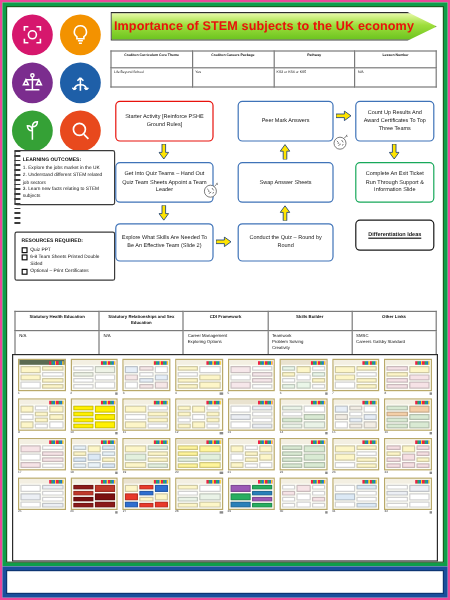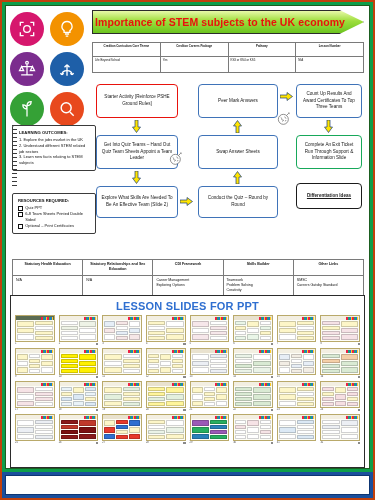--- a/index.html
+++ b/index.html
@@ -3,21 +3,21 @@
 <meta charset="utf-8">
 <style>
   html,body{margin:0;padding:0;}
   body{
     width:375px;height:500px;overflow:hidden;
     font-family:"Liberation Sans", sans-serif;
     background:#ffffff;
   }
   .page{
     position:relative;width:375px;height:500px;box-sizing:border-box;
-    background:#c2410c;
+    background:#ec4899;
   }
   
   .border-green{
     position:absolute;left:2px;top:2px;right:2px;bottom:28px;
     border:3px solid #0e9e4a;box-sizing:border-box;background:#ffffff;
   }
   .border-green-inner{
     position:absolute;left:5px;top:5px;right:5px;bottom:31px;
     border:1px solid #1b5e20;box-sizing:border-box;
   }
@@ -353,21 +353,20 @@
         <td style="white-space:pre-line">Teamwork
 Problem Solving
 Creativity</td>
         <td style="white-space:pre-line">SMSC
 Careers Gatsby Standard</td>
       </tr>
     </tbody>
   </table>
 
   <div class="slides-panel">
-    <div class="slides-title">LESSON SLIDES FOR PPT</div>
     <div class="slides-grid" id="slides-grid">
         <div class="slide-cell">
           <div class="thumb">
             <div class="tbar" style="background: rgb(91, 107, 82);"></div>
             <div class="tstripe"></div>
             <div class="tbody">
               <div class="tcol">
                 <div class="trow" style="background: rgb(253, 246, 200); border: 0.3px solid rgba(0, 0, 0, 0.18);"></div>
                 <div class="trow" style="background: rgb(253, 246, 200); border: 0.3px solid rgba(0, 0, 0, 0.18);"></div>
                 <div class="trow" style="background: rgb(255, 255, 255); border: 0.3px solid rgba(0, 0, 0, 0.18);"></div>

